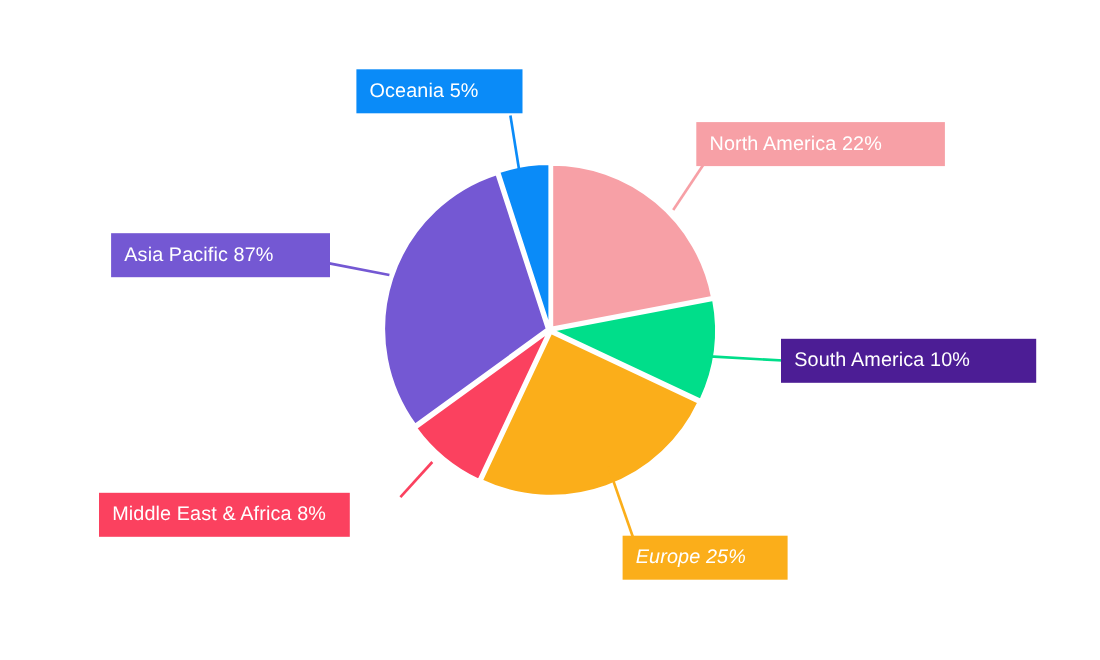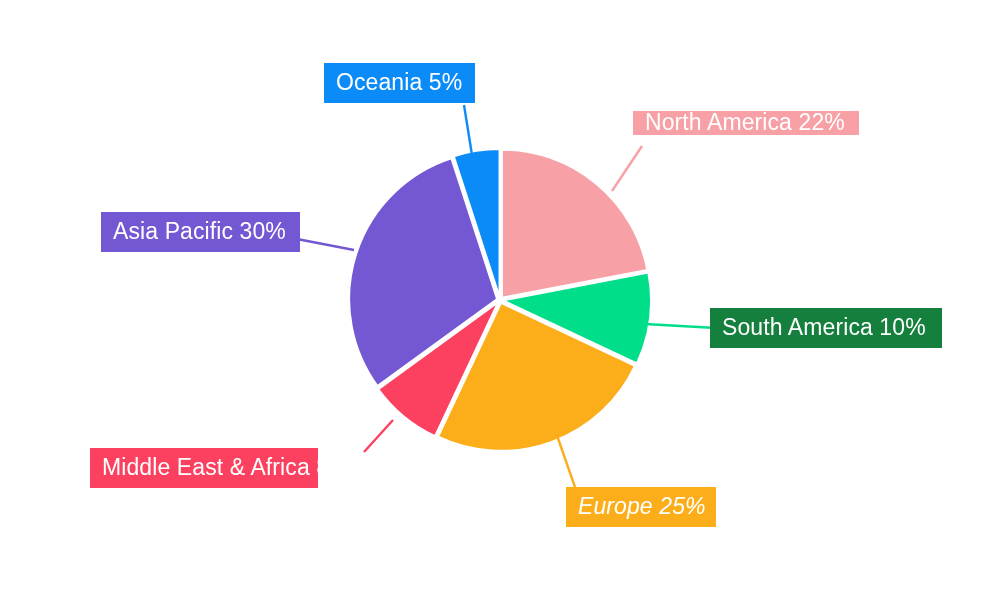--- a/index.html
+++ b/index.html
@@ -39,21 +39,21 @@
     stroke-linecap: butt;
   }
   .callout-label {
     position: absolute;
     display: flex;
     align-items: center;
     box-sizing: border-box;
     padding: 6px 12px 8px 12px;
     color: #ffffff;
     font-family: "Liberation Sans", sans-serif;
-    font-size: 23px;
+    font-size: 18px;
     line-height: 24px;
     white-space: nowrap;
     letter-spacing: 0.1px;
   }
 </style>
 </head>
 <body>
 
 <div id="chart-root">
 
@@ -70,21 +70,21 @@
         <path class="leader-line" d="M 612 191 L 642 146" stroke="#f7a0a6"></path>
         <path class="leader-line" d="M 645 324 L 716 328" stroke="#00de8a"></path>
         <path class="leader-line" d="M 553 424 L 576 490" stroke="#fbae1a"></path>
         <path class="leader-line" d="M 393 420 L 364 452" stroke="#fb415f"></path>
         <path class="leader-line" d="M 354 250 L 297 239" stroke="#7458d3"></path>
         <path class="leader-line" d="M 472 155 L 464 105" stroke="#0a8bf8"></path>
       </g>
   </svg>
 
   <div id="labels-group">
-      <div class="callout-label" style="left: 633px; top: 111px; width: 226px; height: 24px; background: rgb(247, 160, 166); color: rgb(255, 255, 255);">North America 22%</div>
-      <div class="callout-label" style="left: 710px; top: 308px; width: 232px; height: 40px; background: #15803d; color: rgb(255, 255, 255);">South America 10%</div>
+      <div class="callout-label" style="left: 633px; top: 111px; width: 226px; height: 40px; background: rgb(247, 160, 166); color: rgb(255, 255, 255);">North America 22%</div>
+      <div class="callout-label" style="left: 710px; top: 308px; width: 232px; height: 40px; background: #4c1d95; color: rgb(255, 255, 255);">South America 10%</div>
       <div class="callout-label" style="left: 566px; top: 487px; width: 150px; height: 40px; background: rgb(251, 174, 26); color: rgb(255, 255, 255); font-style: italic;">Europe 25%</div>
       <div class="callout-label" style="left: 90px; top: 448px; width: 228px; height: 40px; background: rgb(251, 65, 95); color: rgb(255, 255, 255);">Middle East &amp; Africa 8%</div>
-      <div class="callout-label" style="left: 101px; top: 212px; width: 199px; height: 40px; background: rgb(116, 88, 211); color: rgb(255, 255, 255);">Asia Pacific 30%</div>
+      <div class="callout-label" style="left: 101px; top: 212px; width: 199px; height: 40px; background: rgb(116, 88, 211); color: rgb(255, 255, 255);">Asia Pacific 87%</div>
       <div class="callout-label" style="left: 324px; top: 63px; width: 151px; height: 40px; background: rgb(10, 139, 248); color: rgb(255, 255, 255);">Oceania 5%</div>
     </div>
 
 </div>
 
 </body></html>

